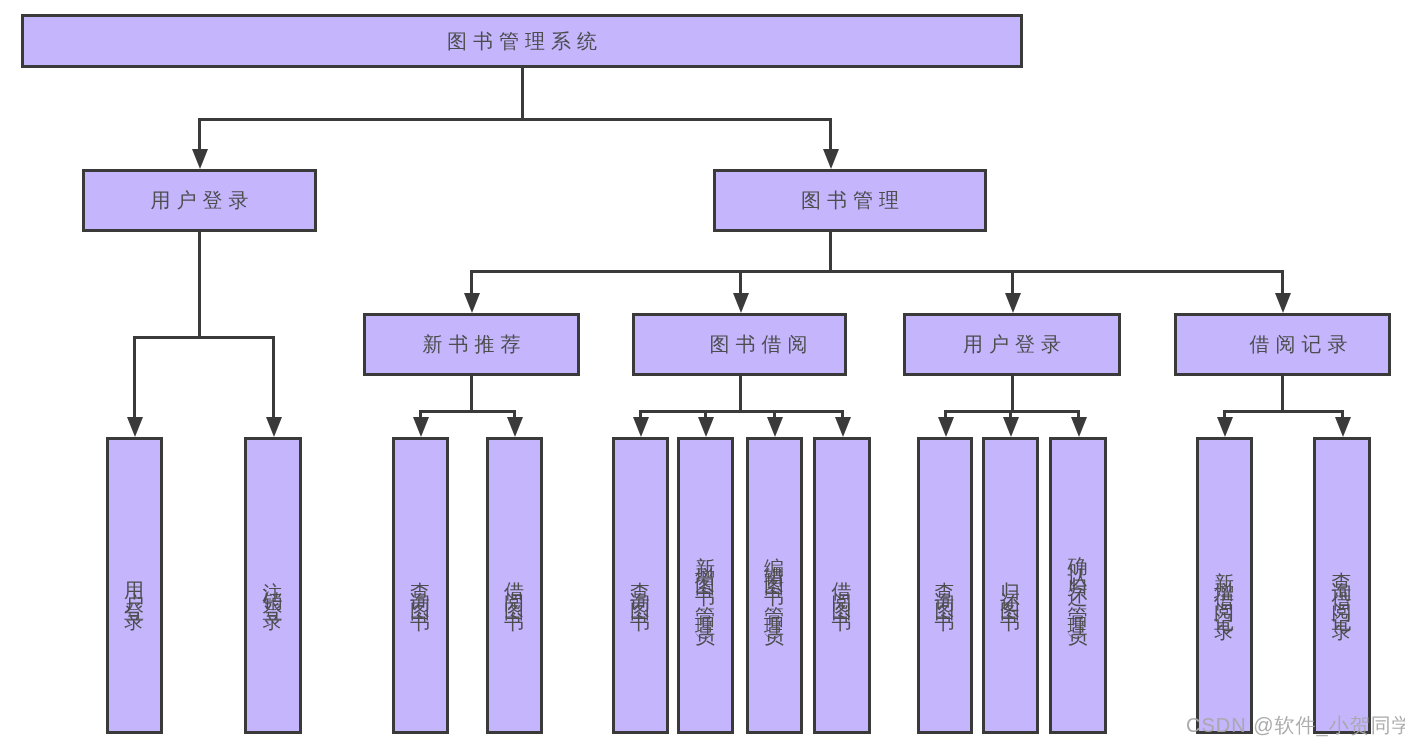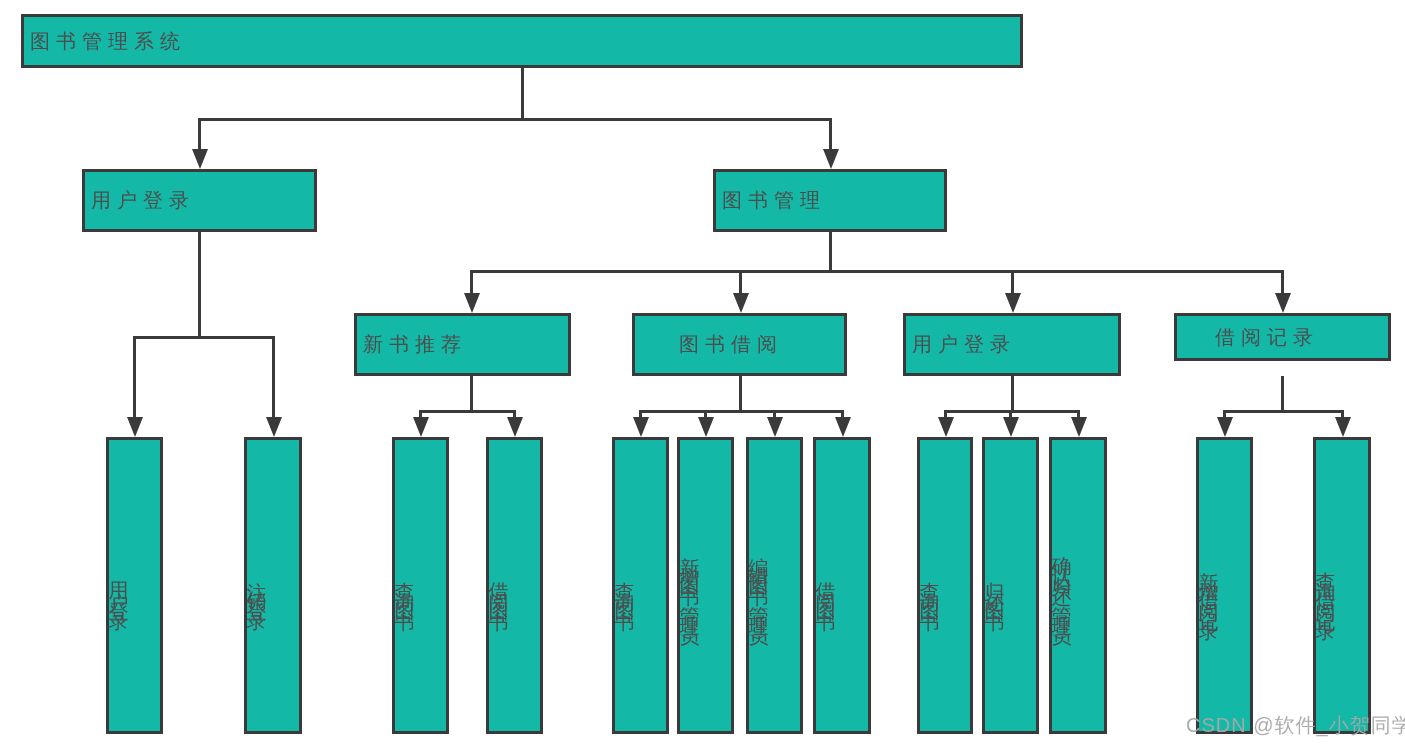--- a/index.html
+++ b/index.html
@@ -13,23 +13,24 @@
     height: 747px;
     background: #ffffff;
     overflow: hidden;
     font-family: "Liberation Sans", "DejaVu Sans", sans-serif;
   }
   
   .box {
     position: absolute;
     box-sizing: border-box;
     border: 3px solid #3a3a3a;
-    background: #14b8a6;
+    background: #c4b5fd;
     display: flex;
     align-items: center;
+    justify-content: center;
     color: #4d4d4d;
   }
   .h-label span {
     font-size: 20px;
     letter-spacing: 6px;
     text-indent: 6px;
     white-space: nowrap;
   }
   .v-label span {
     writing-mode: vertical-rl;
@@ -88,46 +89,46 @@
   </div>
 
   <div class="vline" style="left:521px; top:68px; height:53px;"></div>
   <div class="hline" style="left:198px; top:118px; width:634px;"></div>
   <div class="drop" style="left:198px; top:118px; height:31px;"></div>
   <div class="drop" style="left:829px; top:118px; height:31px;"></div>
 
   <div class="box h-label" style="left:82px; top:169px; width:235px; height:63px;">
     <span>用户登录</span>
   </div>
-  <div class="box h-label" style="left:713px; top:169px; width:234px; height:63px;">
+  <div class="box h-label" style="left:713px; top:169px; width:274px; height:63px;">
     <span>图书管理</span>
   </div>
 
   <div class="vline" style="left:198px; top:232px; height:107px;"></div>
   <div class="hline" style="left:133px; top:336px; width:142px;"></div>
   <div class="drop" style="left:133px; top:336px; height:81px;"></div>
   <div class="drop" style="left:272px; top:336px; height:81px;"></div>
 
   <div class="vline" style="left:829px; top:232px; height:41px;"></div>
   <div class="hline" style="left:470px; top:270px; width:814px;"></div>
   <div class="drop" style="left:470px; top:270px; height:23px;"></div>
   <div class="drop" style="left:739px; top:270px; height:23px;"></div>
   <div class="drop" style="left:1011px; top:270px; height:23px;"></div>
   <div class="drop" style="left:1281px; top:270px; height:23px;"></div>
 
-  <div class="box h-label" style="left:354px; top:313px; width:217px; height:63px;">
+  <div class="box h-label" style="left:363px; top:313px; width:217px; height:63px;">
     <span>新书推荐</span>
   </div>
   <div class="box h-label" style="left:632px; top:313px; width:215px; height:63px;padding-left:38px;">
     <span>图书借阅</span>
   </div>
   <div class="box h-label" style="left:903px; top:313px; width:218px; height:63px;">
     <span>用户登录</span>
   </div>
-  <div class="box h-label" style="left:1174px; top:313px; width:217px; height:48px;padding-left:32px;">
+  <div class="box h-label" style="left:1174px; top:313px; width:217px; height:63px;padding-left:32px;">
     <span>借阅记录</span>
   </div>
 
   <div class="vline" style="left:470px; top:376px; height:37px;"></div>
   <div class="hline" style="left:419px; top:410px; width:97px;"></div>
   <div class="drop" style="left:419px; top:410px; height:7px;"></div>
   <div class="drop" style="left:513px; top:410px; height:7px;"></div>
 
   <div class="vline" style="left:739px; top:376px; height:37px;"></div>
   <div class="hline" style="left:639px; top:410px; width:205px;"></div>

